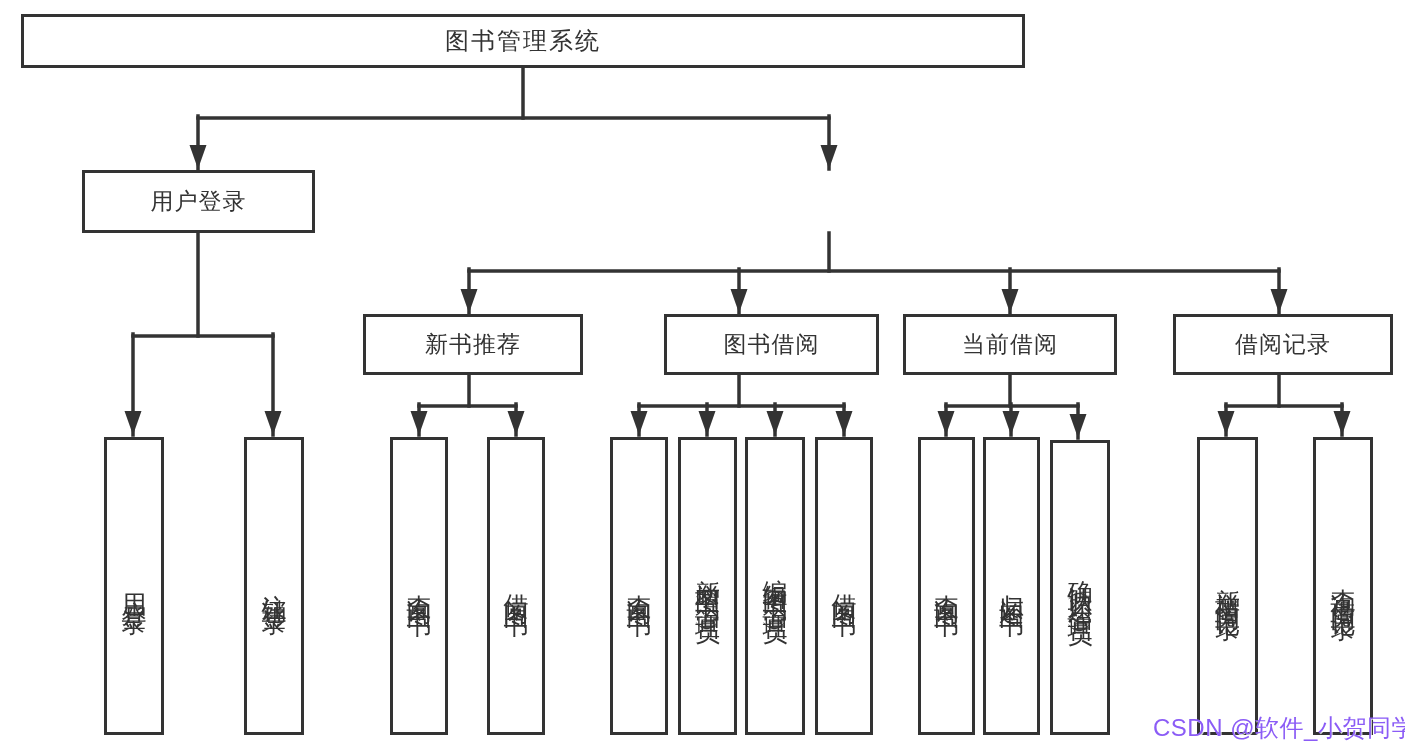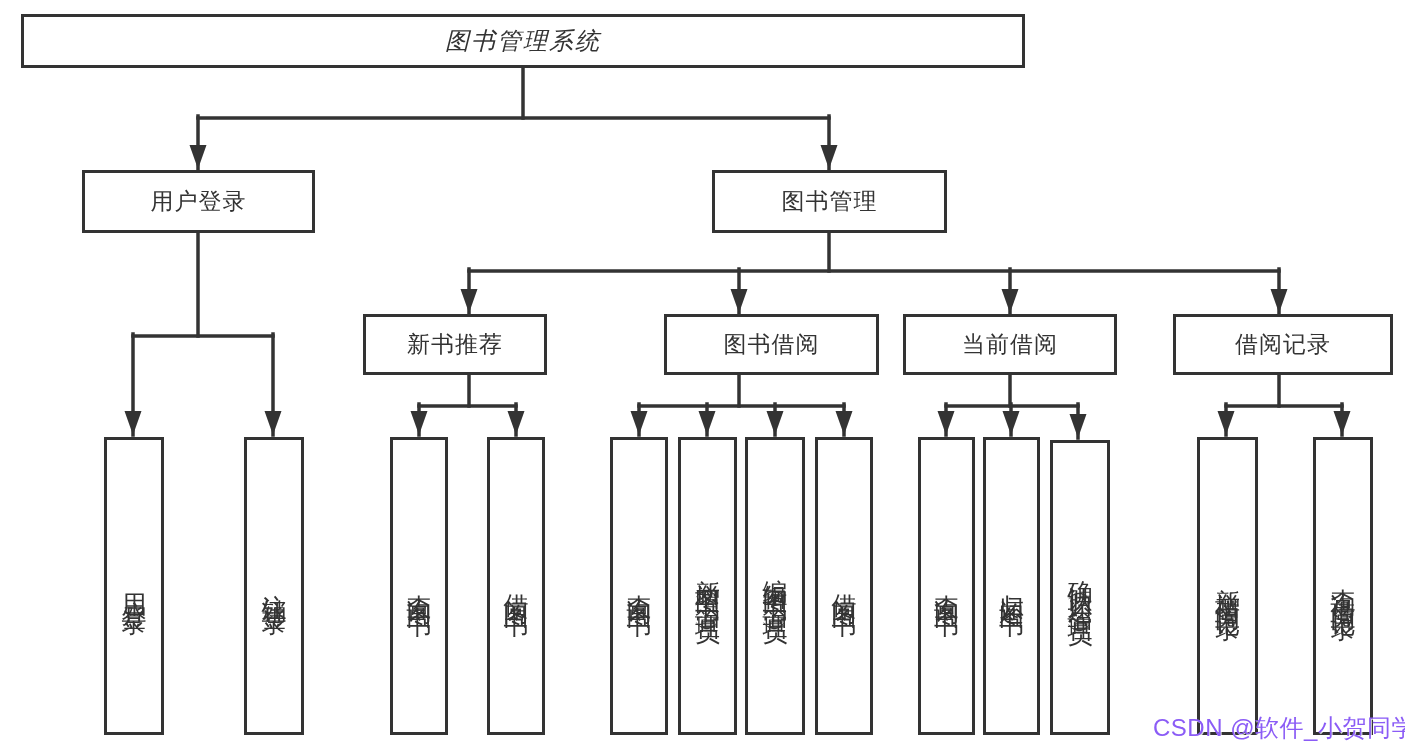--- a/index.html
+++ b/index.html
@@ -119,32 +119,29 @@
 
       <g>
         <line x1="1279" y1="375" x2="1279" y2="406"></line>
         <line x1="1226" y1="406" x2="1342" y2="406"></line>
         <line x1="1226" y1="404" x2="1226" y2="435" marker-end="url(#ah)"></line>
         <line x1="1342" y1="404" x2="1342" y2="435" marker-end="url(#ah)"></line>
       </g>
     </g>
   </svg>
 
-  <div class="node" style="left:21px; top:14px; width:1004px; height:54px;font-style:italic;">
+  <div class="node" style="left:21px; top:14px; width:1004px; height:54px;">
     <span class="root-label">图书管理系统</span>
   </div>
 
   <div class="node" style="left:82px; top:170px; width:233px; height:63px;">
     <span class="h-label">用户登录</span>
   </div>
-  <div class="node" style="left:712px; top:170px; width:235px; height:63px;">
-    <span class="h-label">图书管理</span>
-  </div>
 
-  <div class="node" style="left:363px; top:314px; width:184px; height:61px;">
+  <div class="node" style="left:363px; top:314px; width:220px; height:61px;">
     <span class="h-label">新书推荐</span>
   </div>
   <div class="node" style="left:664px; top:314px; width:215px; height:61px;">
     <span class="h-label">图书借阅</span>
   </div>
   <div class="node" style="left:903px; top:314px; width:214px; height:61px;">
     <span class="h-label">当前借阅</span>
   </div>
   <div class="node" style="left:1173px; top:314px; width:220px; height:61px;">
     <span class="h-label">借阅记录</span>

